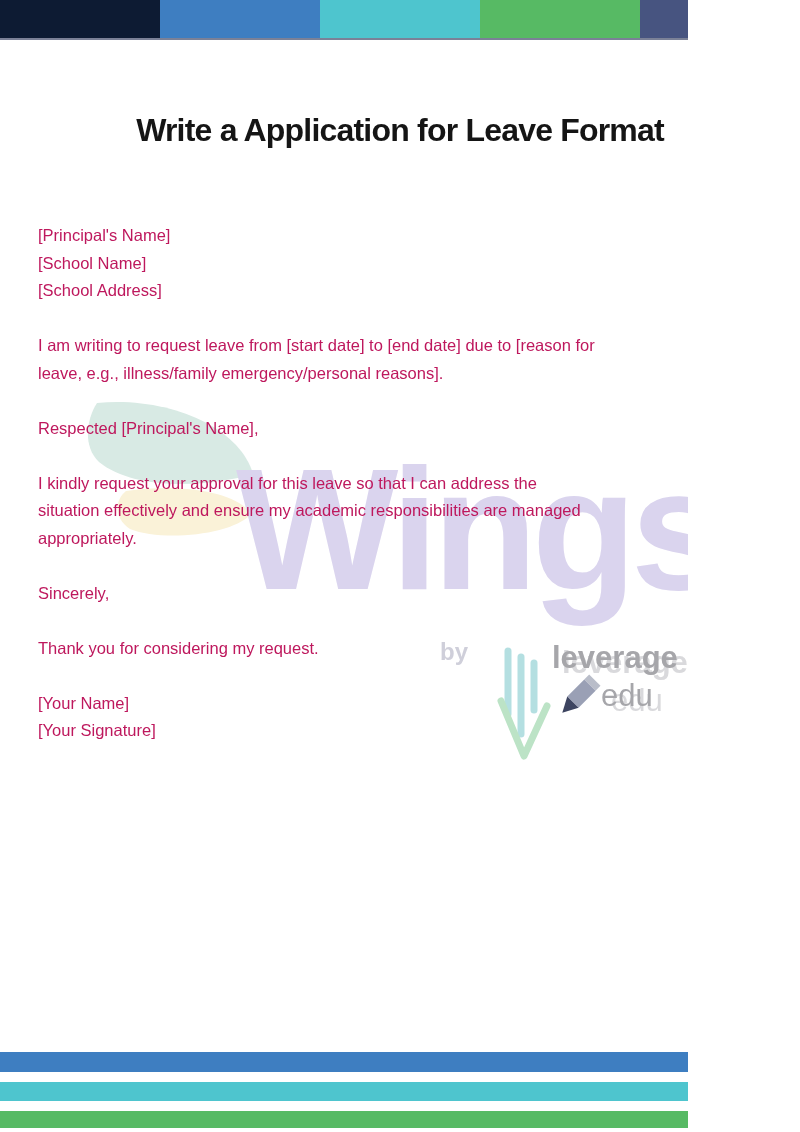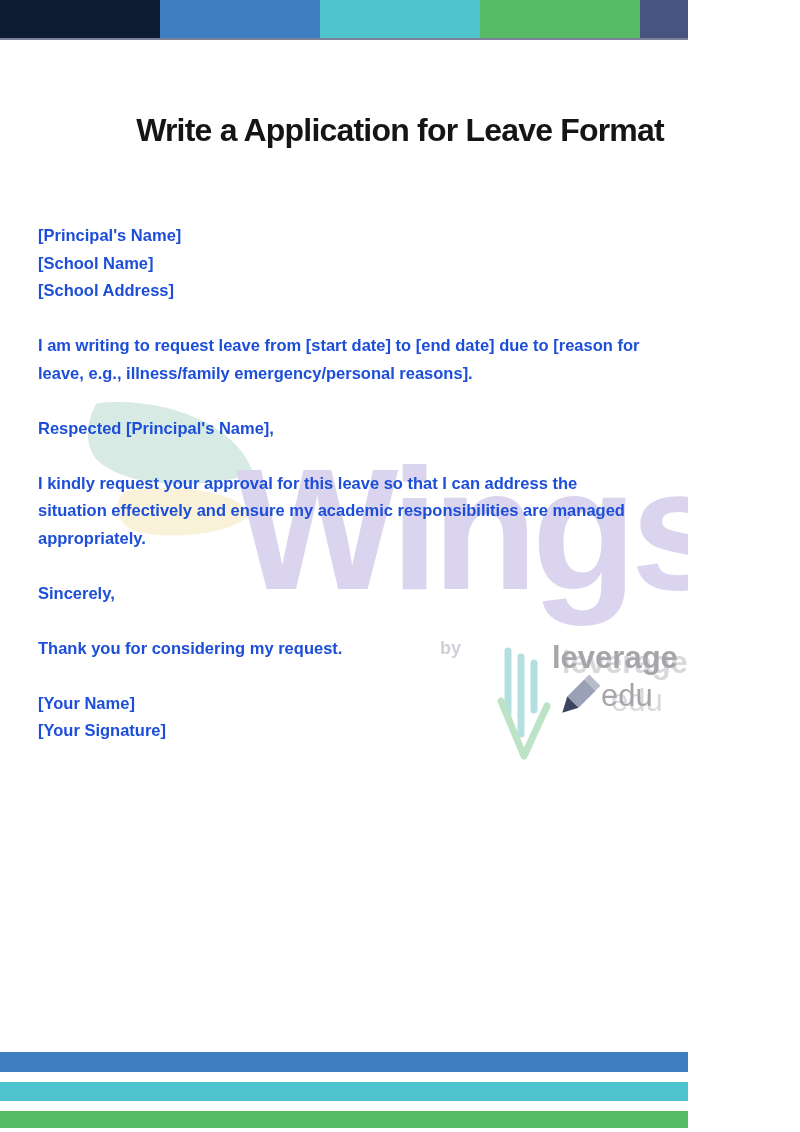--- a/index.html
+++ b/index.html
@@ -36,22 +36,22 @@
     color: #151515;
     z-index: 3;
   }
 
   
   .letter {
     position: absolute;
     left: 38px; top: 222px;
     width: 760px;
     font-size: 16.5px;
-    font-weight: bold;
-    color: #1d4ed8;
+    font-weight: normal;
+    color: #be185d;
     line-height: 27.5px;
     z-index: 2;
   }
   .letter p {
     margin: 0 0 27.5px 0;
     white-space: pre-line;
   }
 
   
   .watermark { position: absolute; inset: 0; z-index: 1; pointer-events: none; }
@@ -61,21 +61,21 @@
     left: 236px; top: 443px;
     font-size: 172px;
     font-weight: bold;
     letter-spacing: -6px;
     line-height: 1;
     color: #dad4ee;
   }
   .wm-by {
     position: absolute;
     left: 440px; top: 638px;
-    font-size: 18px;
+    font-size: 24px;
     font-weight: bold;
     color: #cfcfda;
   }
   .wm-leverage {
     position: absolute;
     left: 552px; top: 642px;
     font-size: 31px;
     font-weight: bold;
     line-height: 1;
     color: #a6a6aa;

